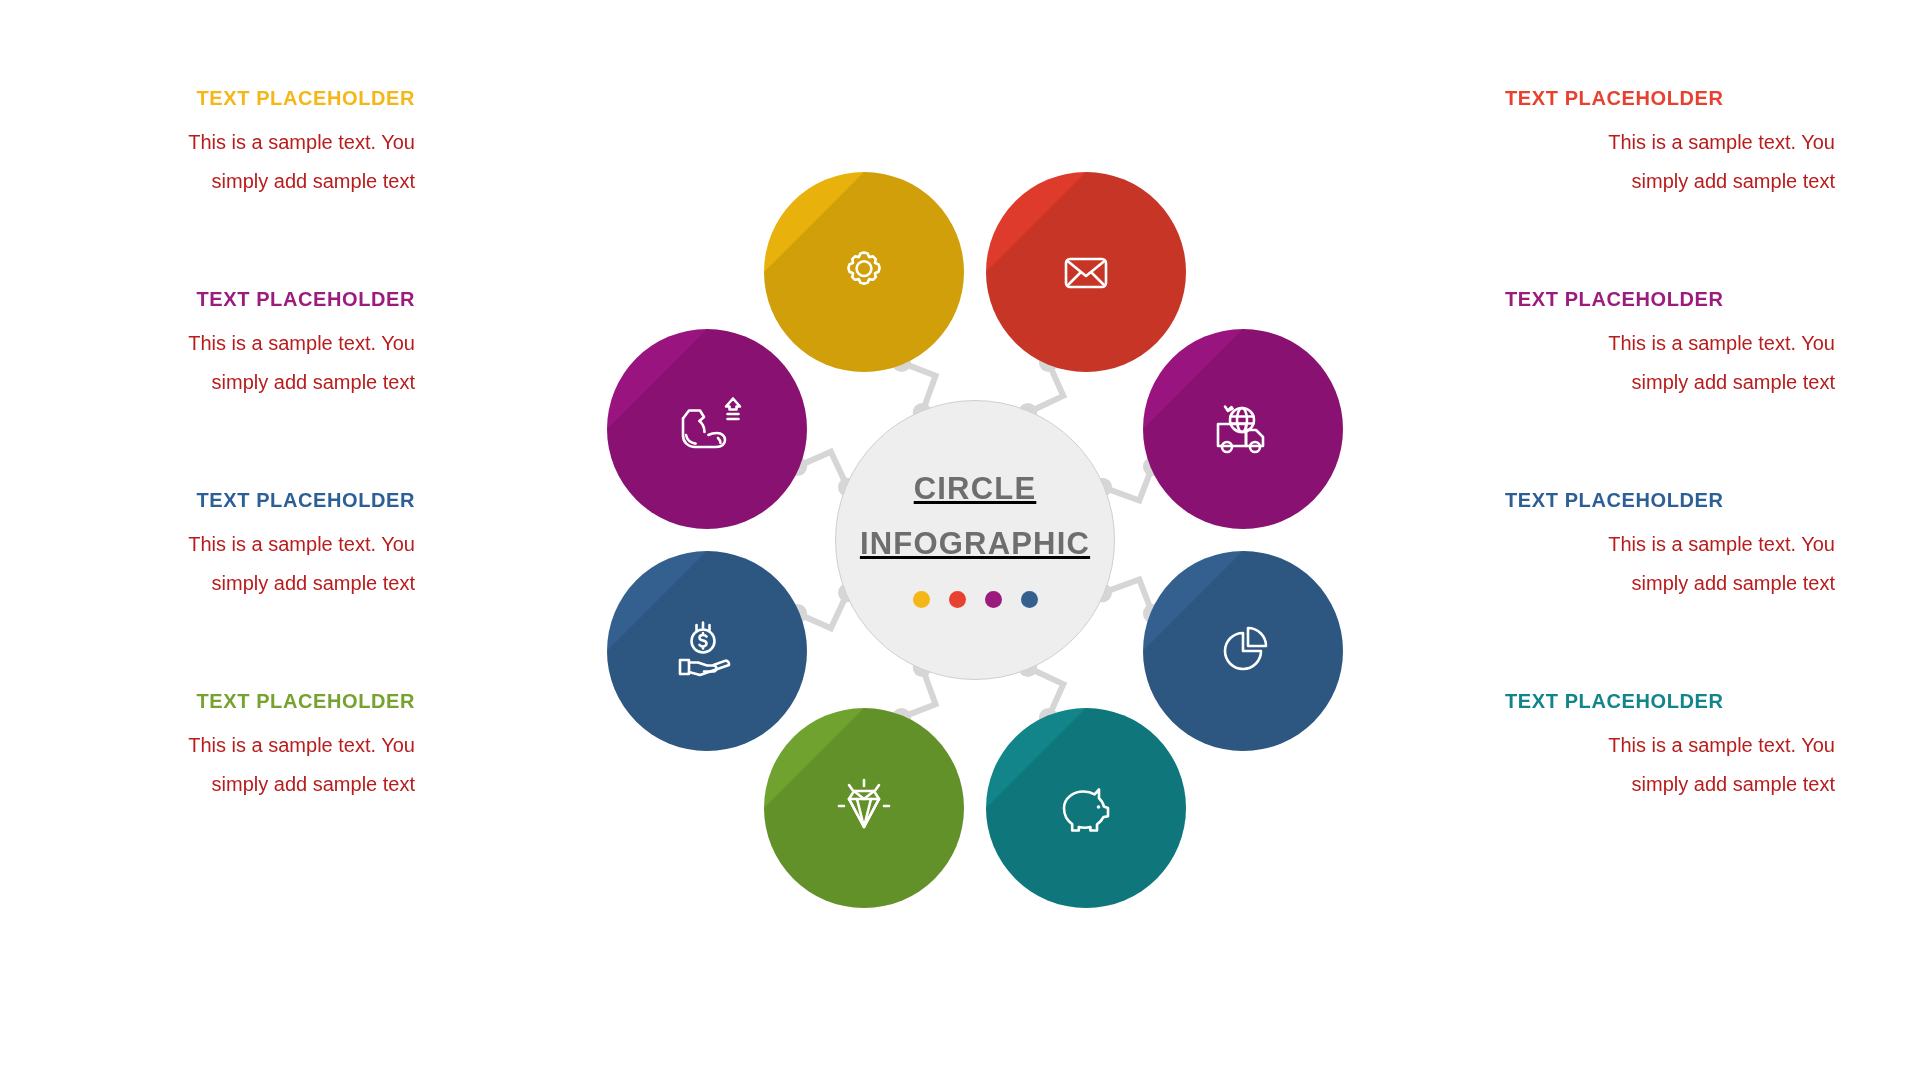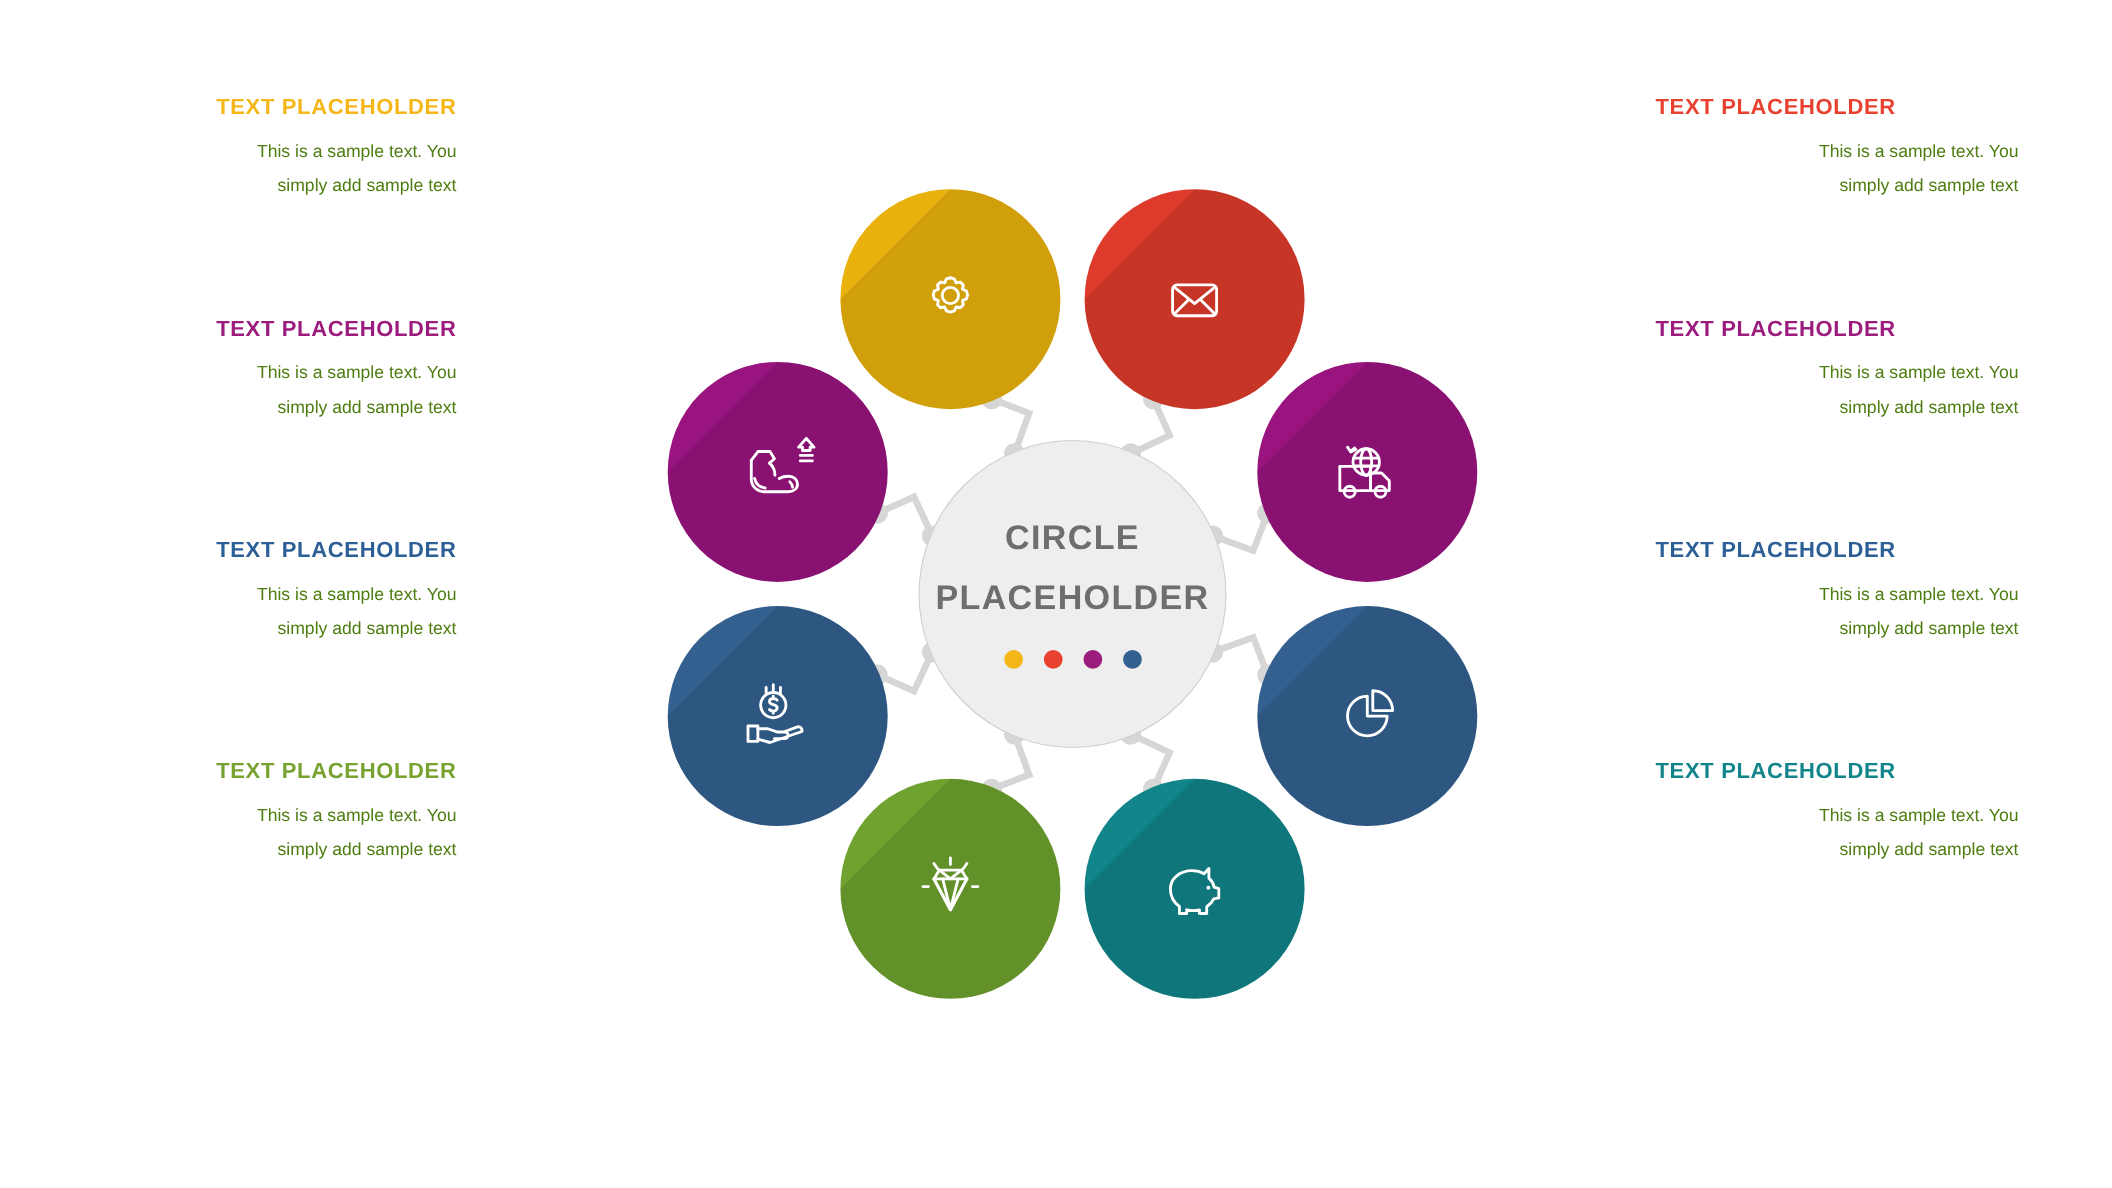--- a/index.html
+++ b/index.html
@@ -66,22 +66,22 @@
   .tblock.right{ text-align:left; }
   .t-title{
     font-size:20px;
     font-weight:bold;
     letter-spacing:0.6px;
     line-height:1.1;
     margin-bottom:14px;
     white-space:nowrap;
   }
   .t-body{
-    font-size:16px;
-    color:#4d7c0f;
+    font-size:20px;
+    color:#b91c1c;
     line-height:1.95;
     text-align:right;
   }
 </style>
 </head>
 <body>
 
 <div id="stage">
 
   <svg class="connectors" viewBox="0 0 1920 1080">
@@ -203,23 +203,23 @@
         <div class="shade"></div>
         <div class="glyph">
           <svg width="70" height="62" viewBox="0 0 70 62">
       <path fill="none" stroke="#fff" stroke-width="2.6" stroke-linecap="round" stroke-linejoin="round" d="M13 31c0-9.4 8.8-16.5 19.6-16.5 4.1 0 7.9 1 11 2.8l4.4-4.8v8.8c2.5 2.2 4.2 5 4.8 8.2l4.2 1.4v8.4l-4.6.8a17.6 17.6 0 0 1-6.4 7.2v6.2h-6.6v-3.4a24 24 0 0 1-11.6 0v3.4h-6.6v-6.4C15.9 43.4 13 37.6 13 31z"></path>
       <circle fill="#fff" cx="47.5" cy="30" r="1.8"></circle>
           </svg>
         </div>
       </div>
     </div>
 
-  <div class="hub" id="hub" style="left: 835px; top: 400px; background: rgb(238, 238, 238); border-color: rgb(207, 207, 207);">
+  <div class="hub" id="hub" style="left: 835px; top: 400px; background: rgb(238, 238, 238); border-color: rgb(207, 207, 207); text-decoration: underline;">
     <div class="hub-line l1" style="color: rgb(110, 110, 110);">CIRCLE</div>
-    <div class="hub-line l2" style="color: rgb(110, 110, 110);">PLACEHOLDER</div>
+    <div class="hub-line l2" style="color: rgb(110, 110, 110);">INFOGRAPHIC</div>
     <div class="hub-dots" id="hub-dots">
         <i style="background: rgb(245, 183, 24);"></i>
         <i style="background: rgb(232, 65, 47);"></i>
         <i style="background: rgb(156, 28, 126);"></i>
         <i style="background: rgb(51, 96, 143);"></i>
       </div>
   </div>
 
   <div id="text-layer">
       <div class="tblock left" style="top: 87px; left: 85px;">

